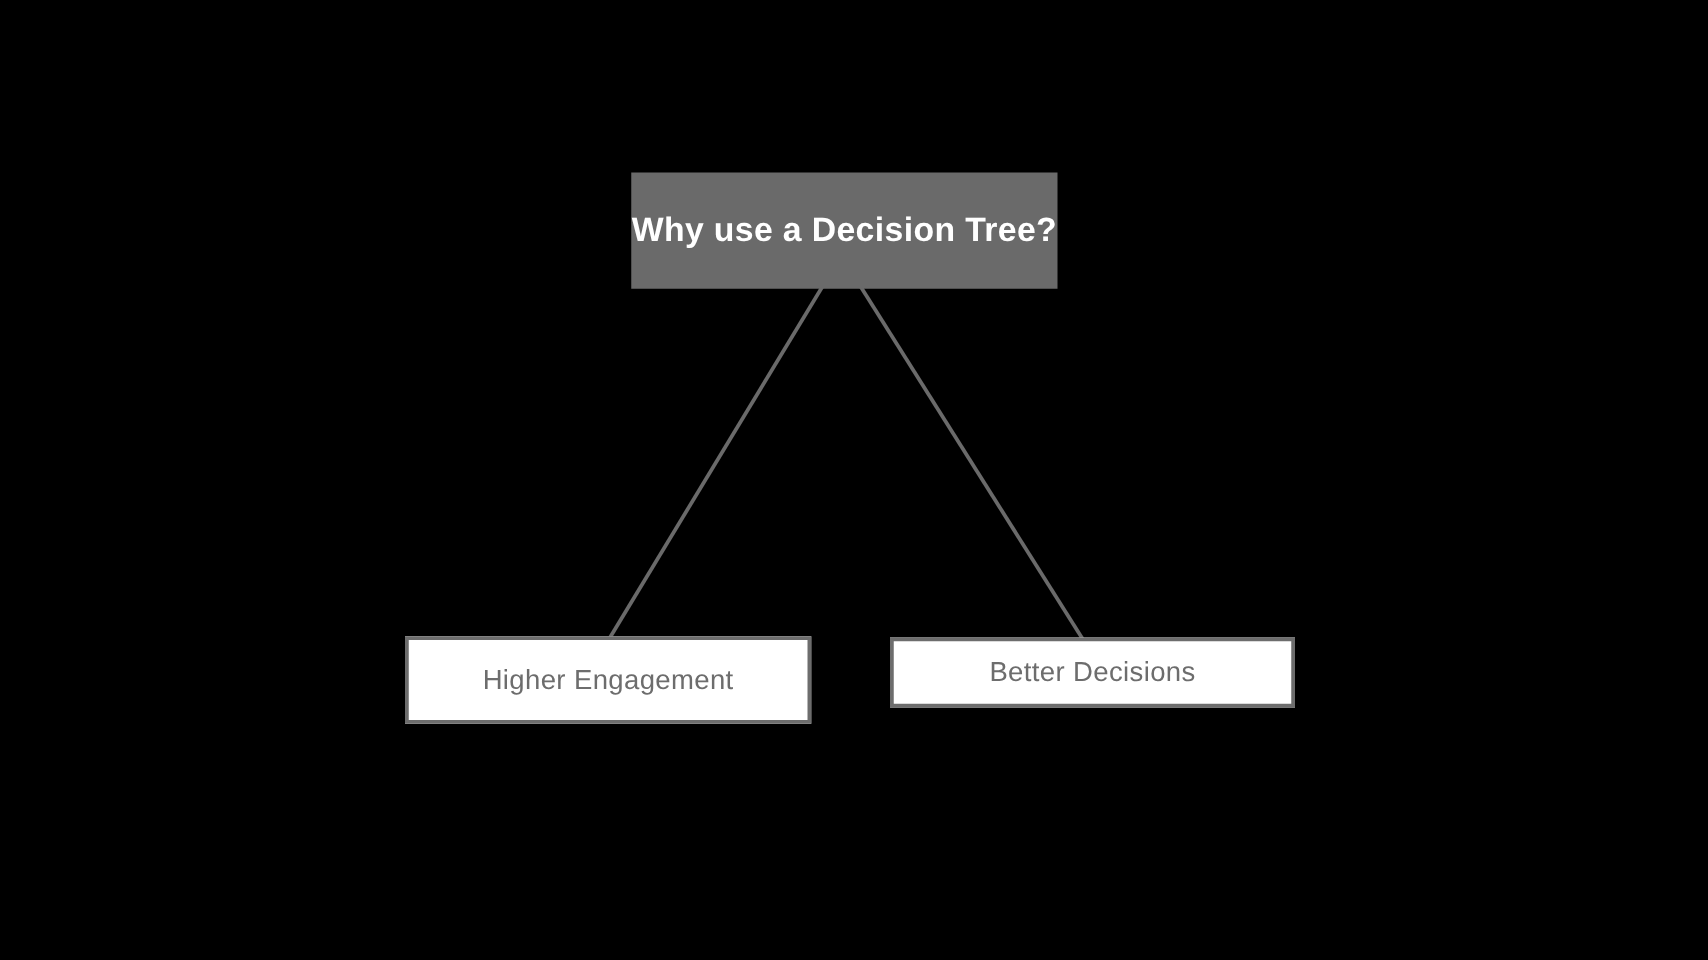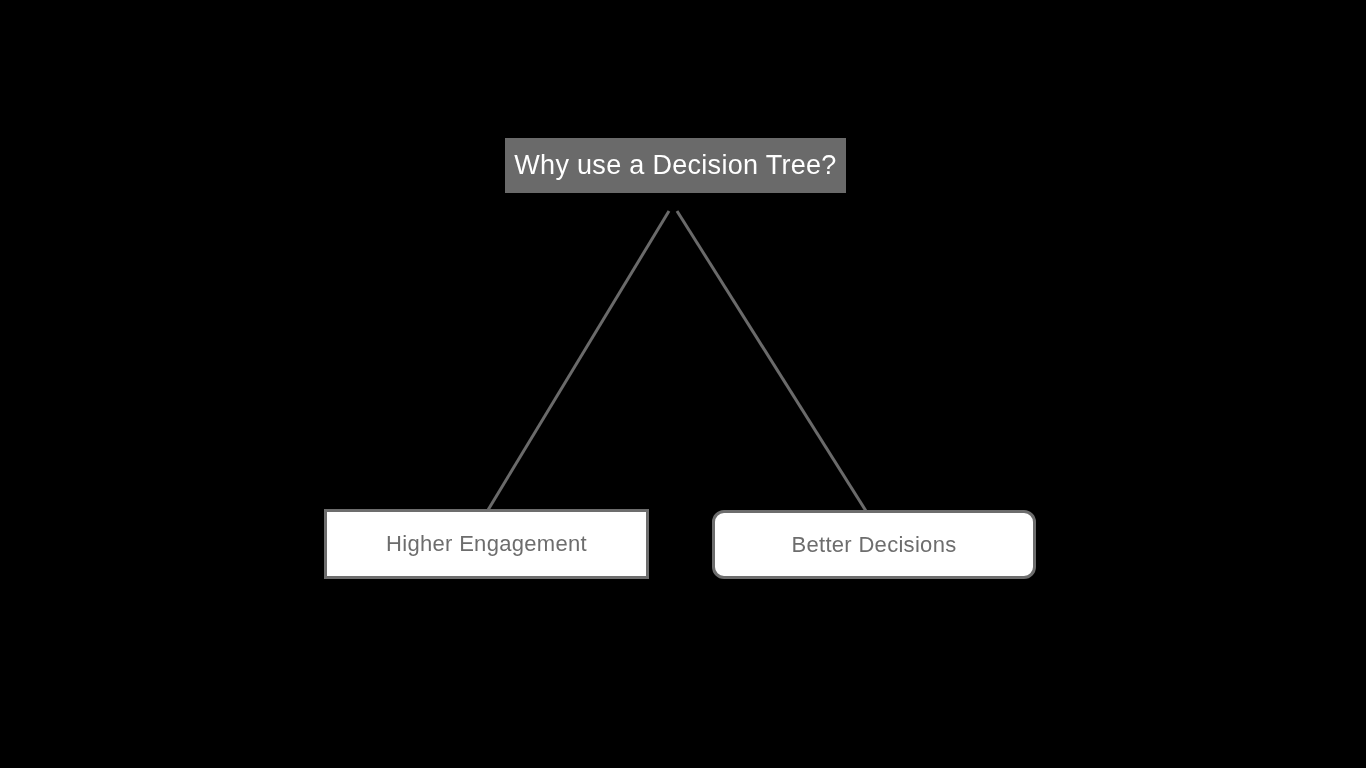--- a/index.html
+++ b/index.html
@@ -28,47 +28,46 @@
     display: flex;
     align-items: center;
     justify-content: center;
     box-sizing: border-box;
     text-align: center;
   }
   .root-node {
     left: 505px;
     top: 138px;
     width: 341px;
-    height: 55px;
+    height: 93px;
     background: var(--root-box-bg, #6a6a6a);
     color: var(--root-text, #ffffff);
     font-size: 27px;
-    font-weight: 400;
+    font-weight: 700;
     letter-spacing: 0.3px;
   }
   .child-node {
     background: var(--child-box-bg, #ffffff);
     border: 3px solid var(--child-border, #6d6d6d);
     color: var(--child-text, #6d6d6d);
     font-size: 22px;
     font-weight: 400;
     letter-spacing: 0.3px;
   }
   .child-node.left {
     left: 324px;
     top: 509px;
     width: 325px;
     height: 70px;
   }
   .child-node.right {
     left: 712px;
     top: 510px;
     width: 324px;
-    height: 69px;
-    border-radius: 12px;
+    height: 56px;
   }
 </style>
 </head>
 <body>
 
 <div class="stage">
 
   <svg class="connector-layer" viewBox="0 0 1366 768" width="1366" height="768">
     <line x1="669" y1="211" x2="488" y2="510" stroke="#6a6a6a" stroke-width="3"></line>
     <line x1="677" y1="211" x2="866" y2="511" stroke="#6a6a6a" stroke-width="3"></line>

